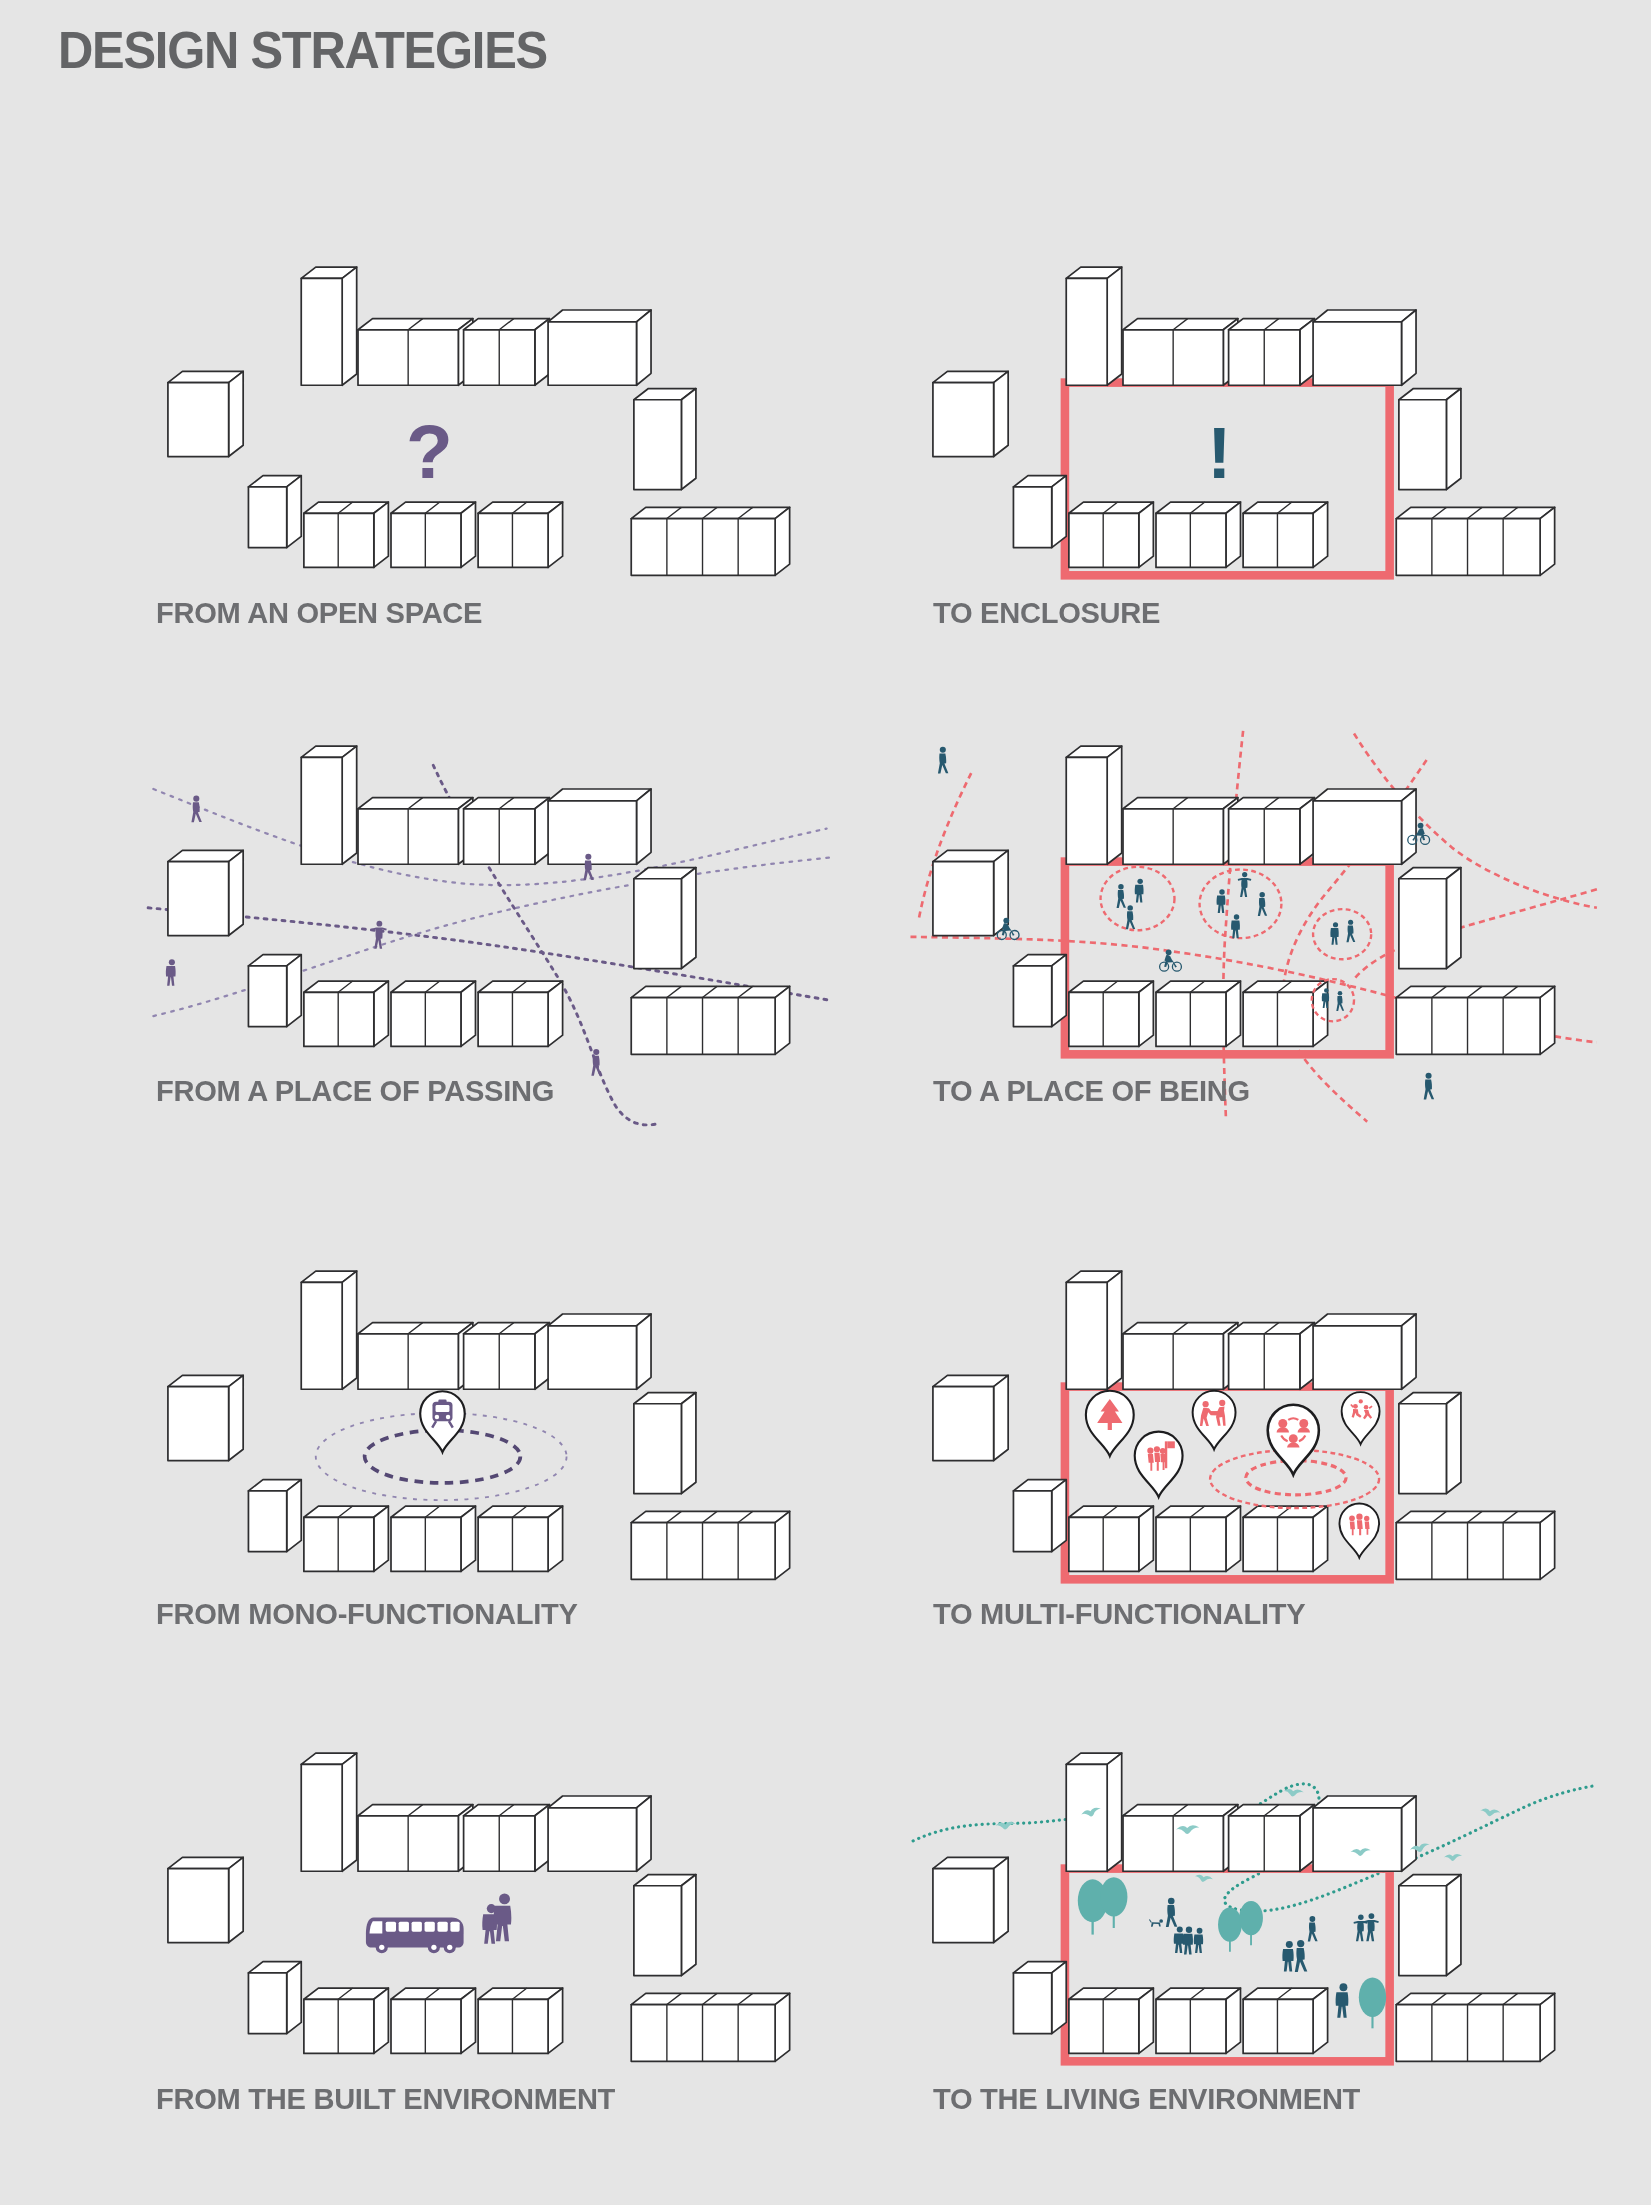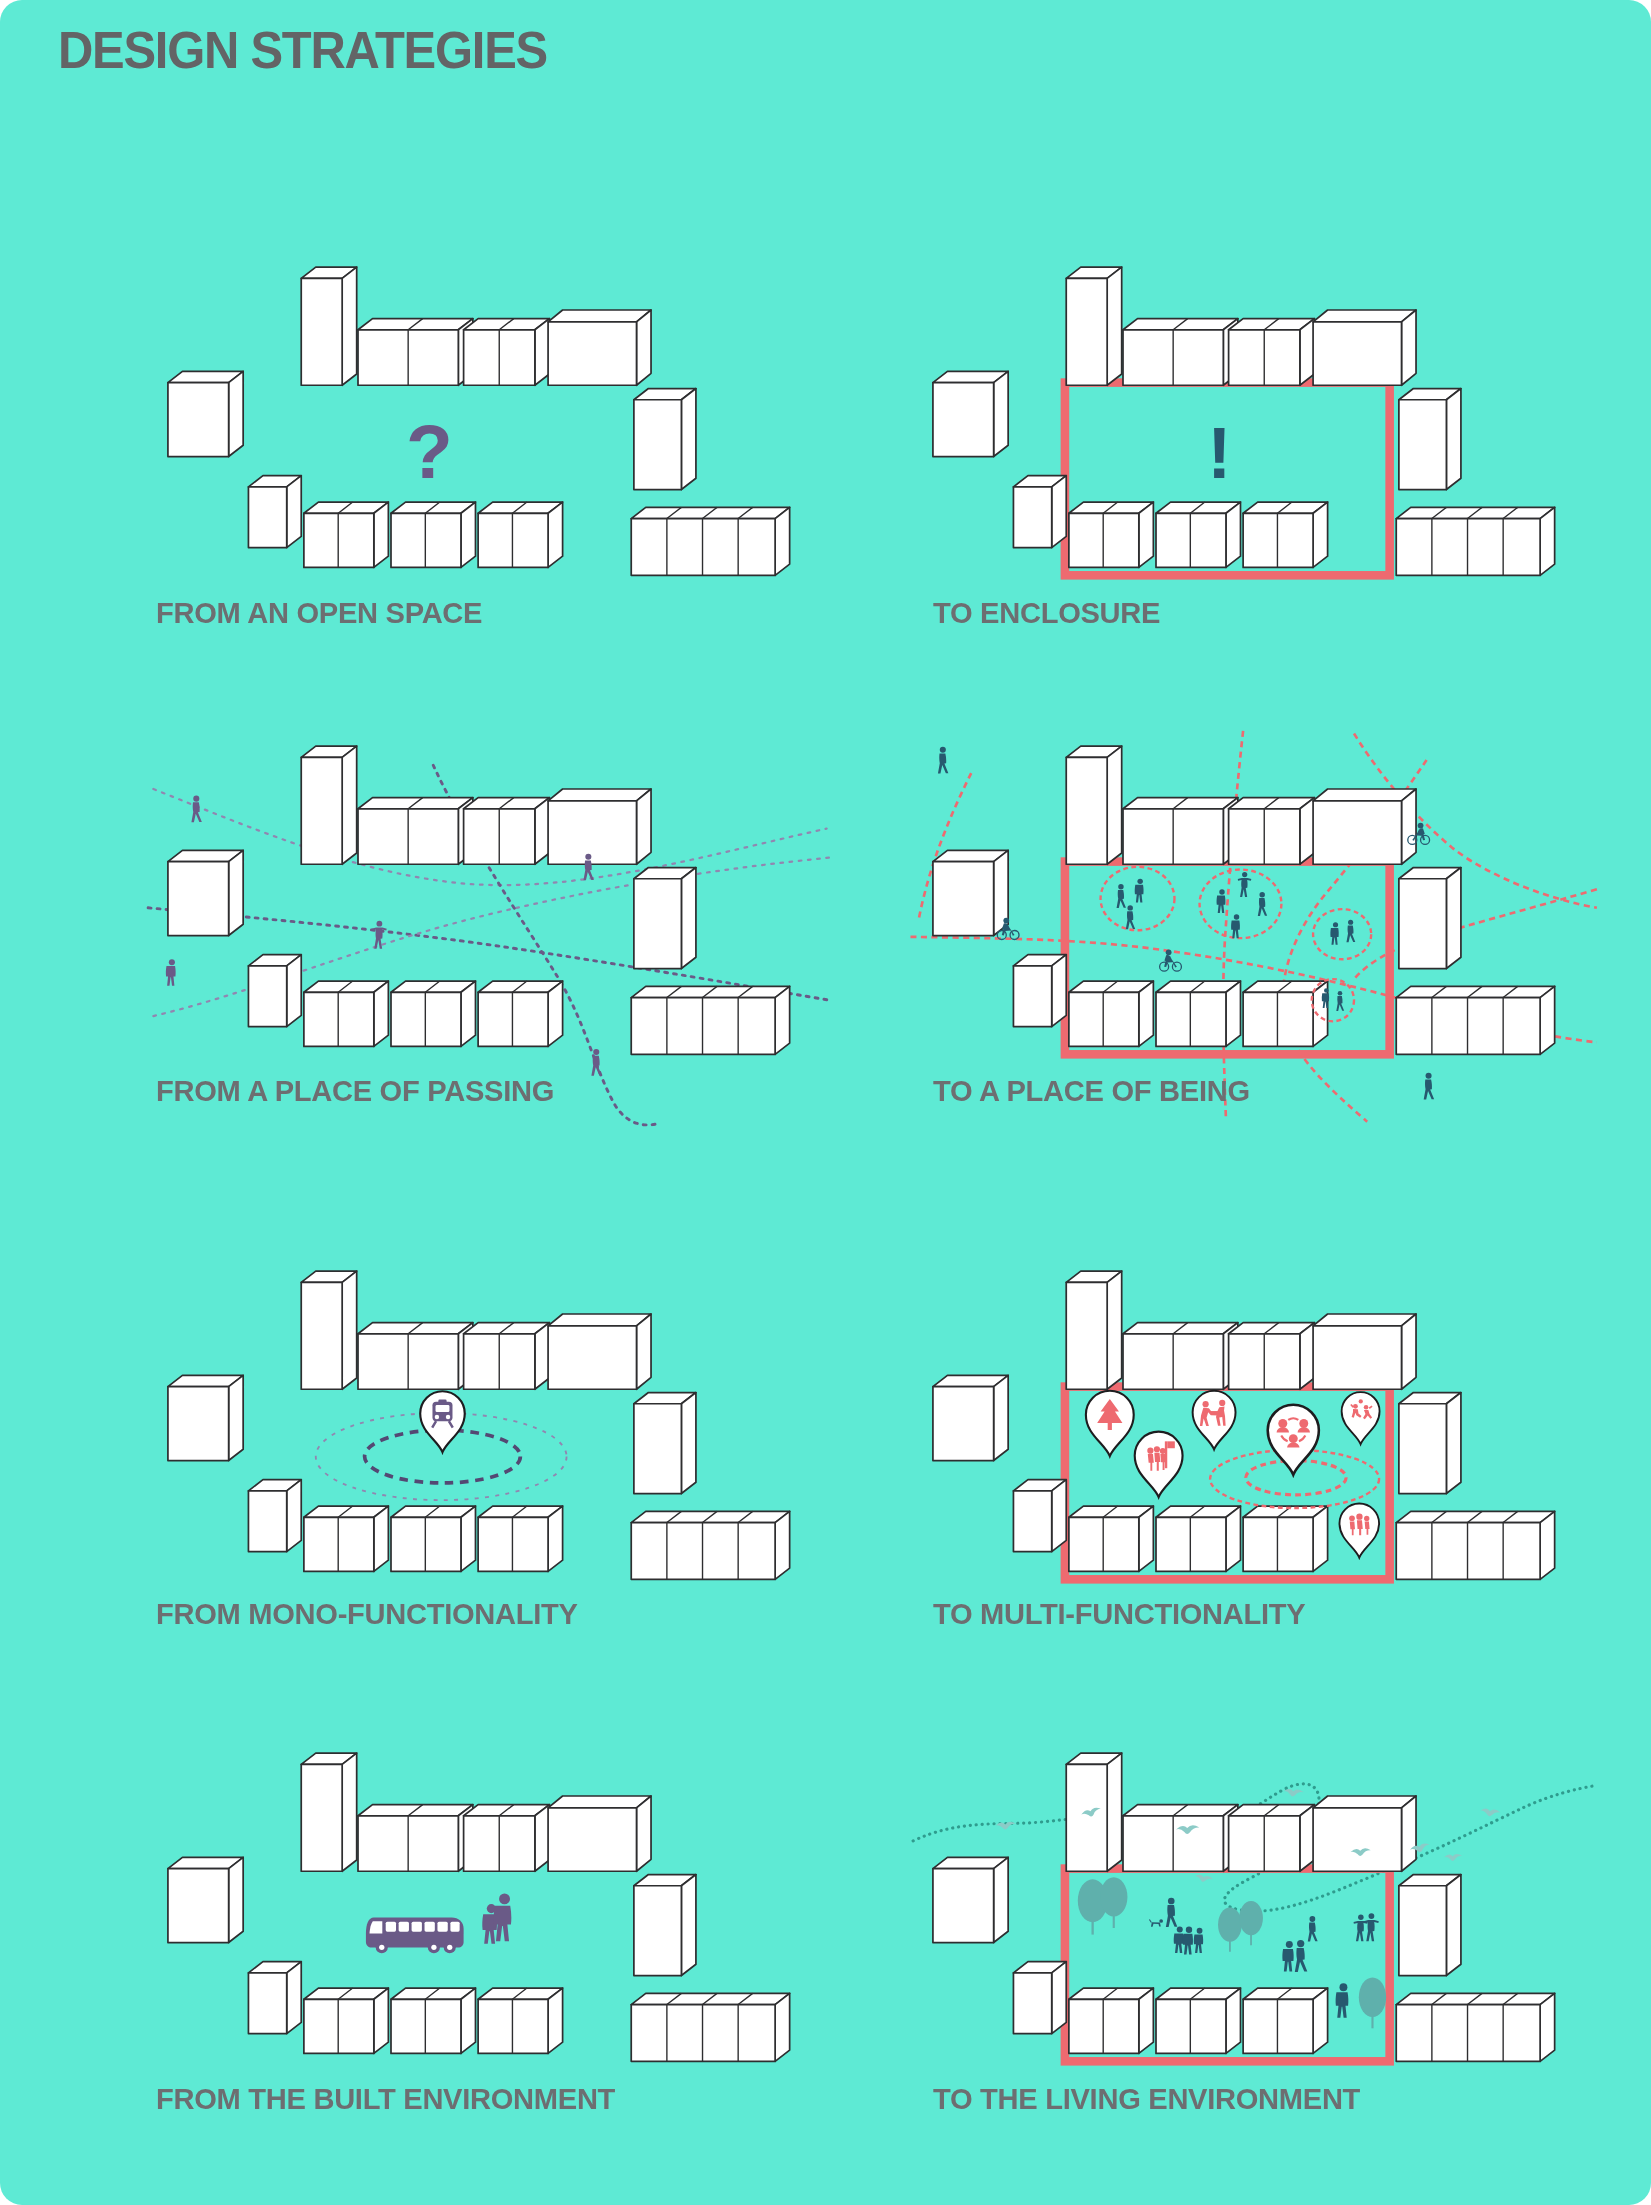--- a/index.html
+++ b/index.html
@@ -1,17 +1,17 @@
 <!DOCTYPE html>
 <html style="--title-gray: #636466; --label-gray: #6d6e71; --building-stroke: #2e2e30; --pin-stroke: #1d1d1f; --red: #ee6a70; --purple: #6a5a87; --purple-deep: #544873; --purple-light: #9186b0; --teal-dark: #27596f; --teal-mid: #5fb0ac; --teal-light: #8ccbc7; --green: #2f9c8e;font-size:10.6px"><head>
 <meta charset="utf-8">
 <style>
   html,body{margin:0;padding:0;background:#fff;}
-  #page{position:relative;width:1651px;height:2205px;background:#5eead4;overflow:hidden;
-        font-family:"Liberation Sans",sans-serif;border-radius:22px;}
+  #page{position:relative;width:1651px;height:2205px;background:#e5e5e5;overflow:hidden;
+        font-family:"Liberation Sans",sans-serif;}
   .title{position:absolute;left:58px;top:20px;margin:0;font-size:52px;font-weight:bold;
          color:var(--title-gray);letter-spacing:-1.3px;transform:scaleX(.94);transform-origin:left top;
          white-space:nowrap;}
   .panel{position:absolute;margin:0;width:700px;height:396px;}
   .panel svg{display:block;overflow:visible;}
   .caption{position:absolute;font-size:30px;font-weight:bold;color:var(--label-gray);
            letter-spacing:-0.3px;transform:scaleX(.97);transform-origin:left top;white-space:nowrap;}
   
   .bx{fill:#fff;stroke:var(--building-stroke);stroke-width:1.3;stroke-linejoin:round;}
   .bxl{stroke:var(--building-stroke);stroke-width:1.05;fill:none;}

